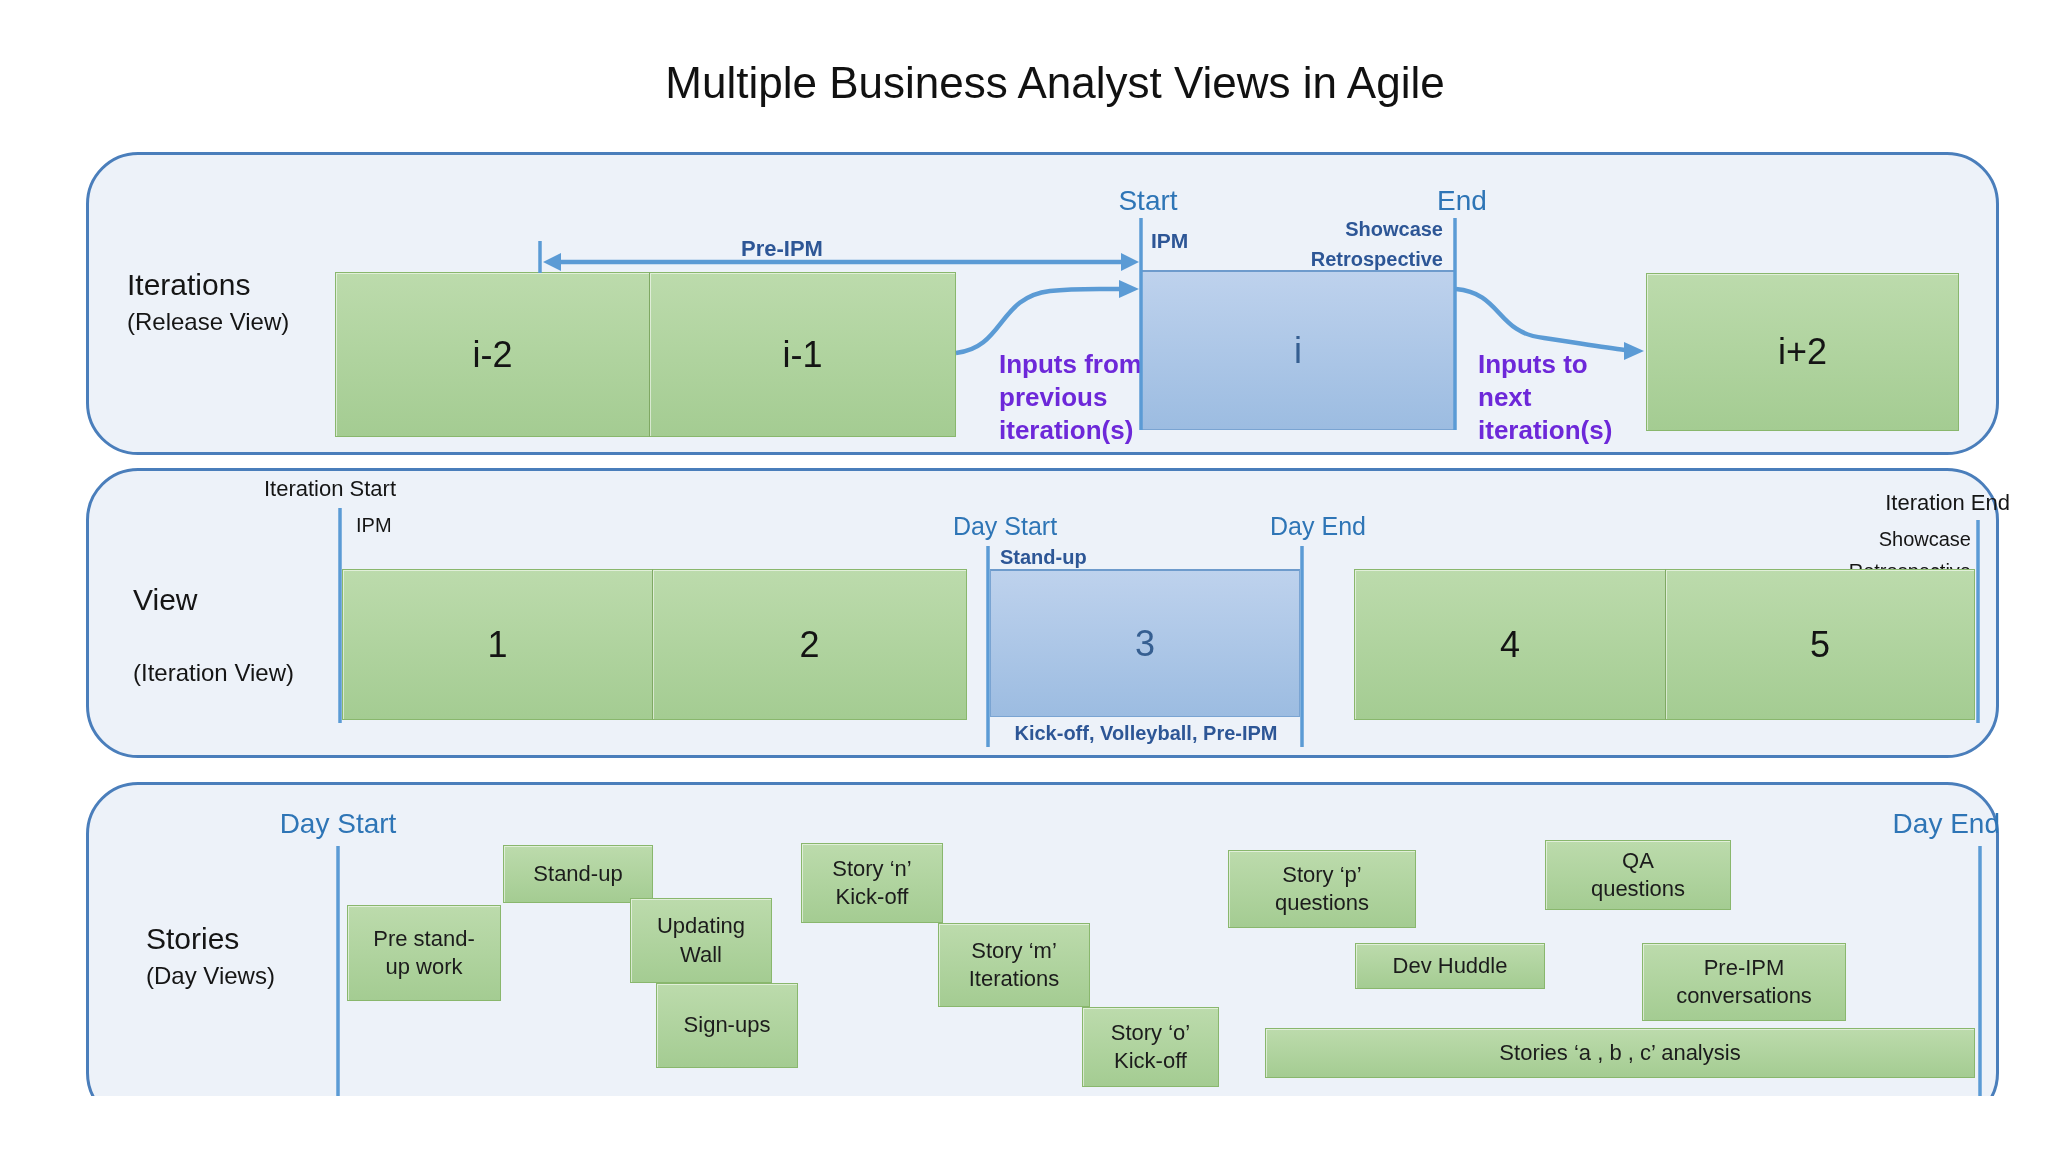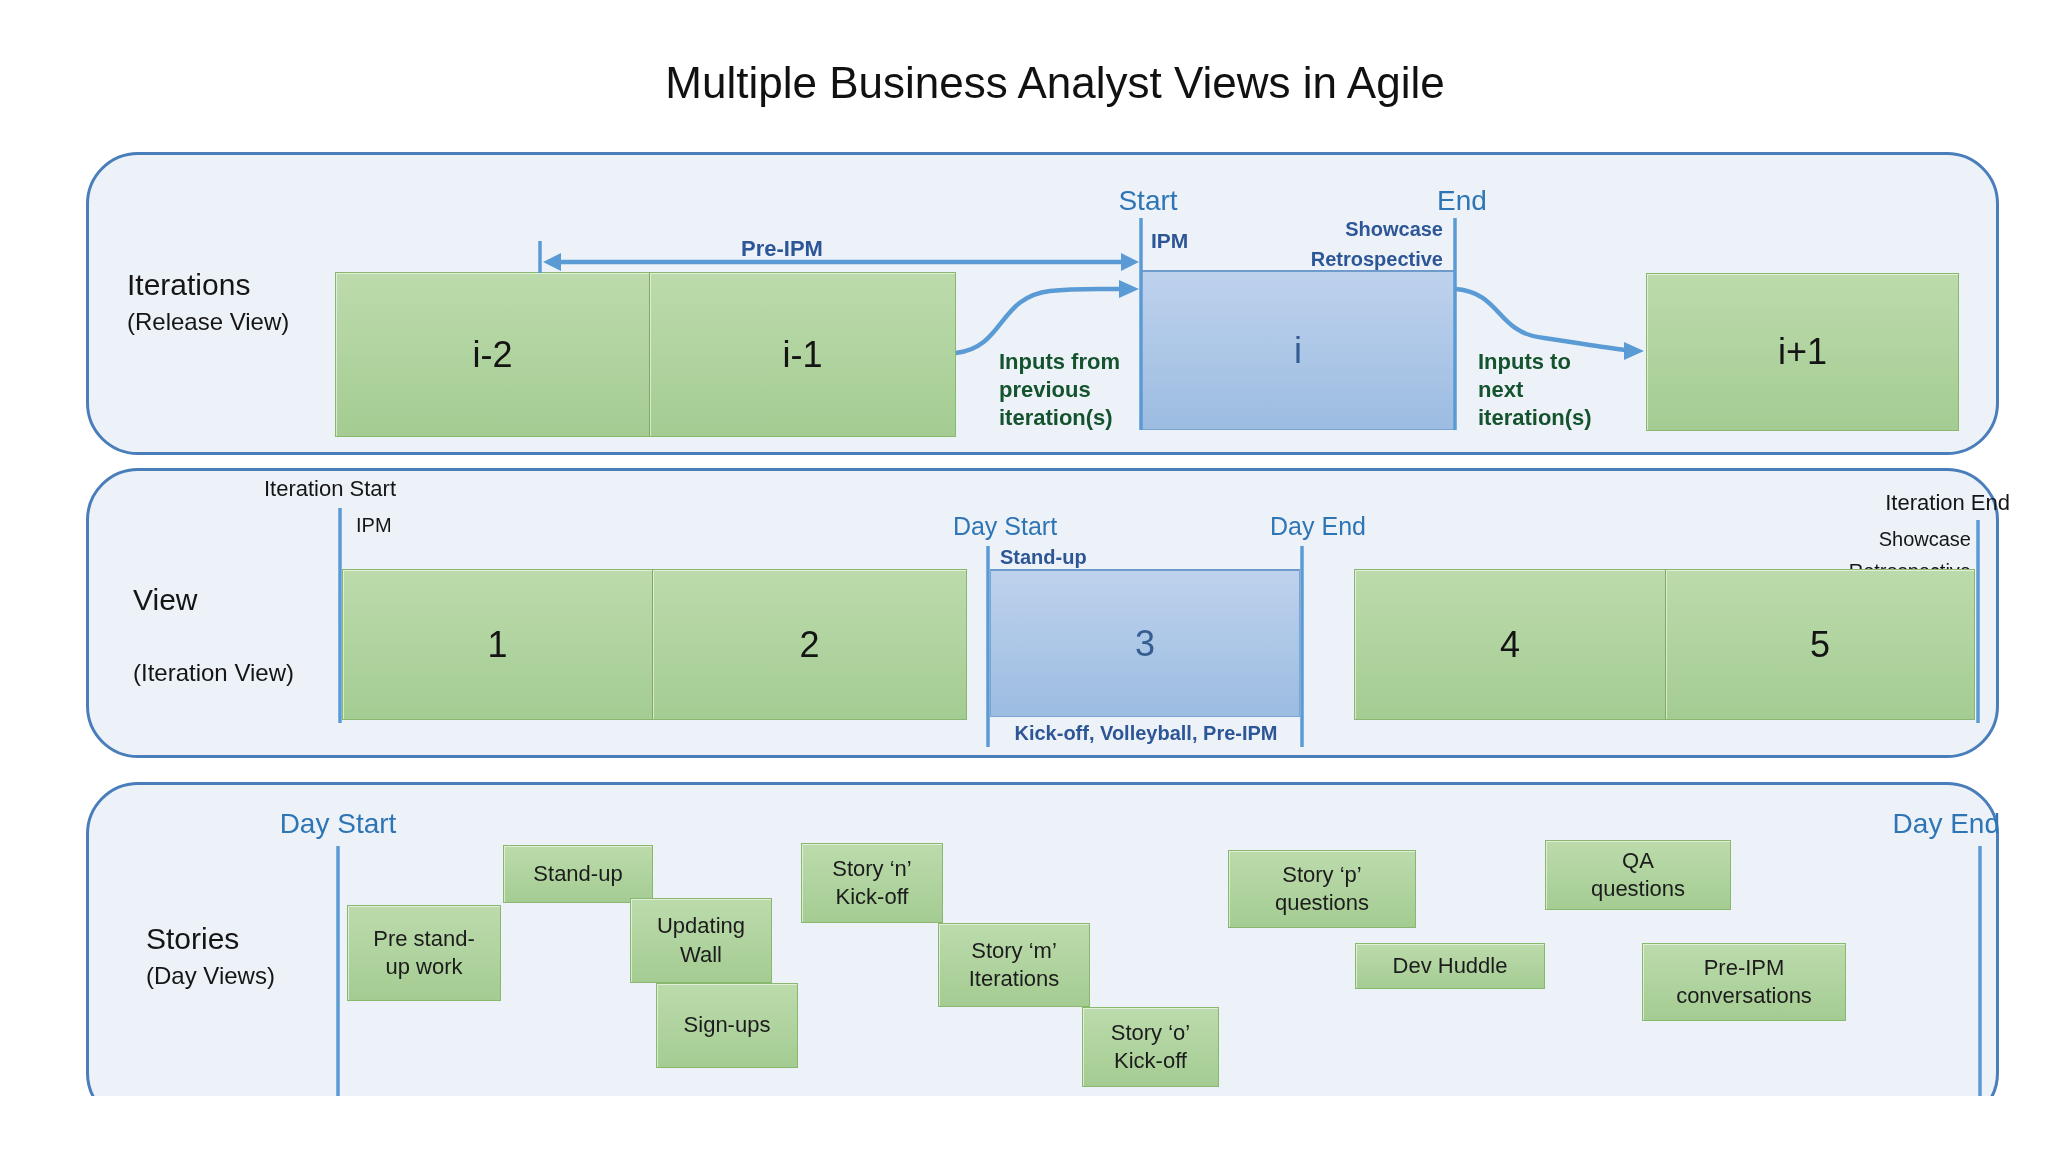--- a/index.html
+++ b/index.html
@@ -32,21 +32,21 @@
     position:absolute;box-sizing:border-box;
     background:linear-gradient(180deg,#bed2ed 0%,#9cbce1 100%);
     border:1px solid #7aa4d2;border-top:2px solid #6e9bcc;
     display:flex;align-items:center;justify-content:center;text-align:center;
   }
   .bignum{font-size:36px;color:#141414;}
   .bignum.blue{color:#365f91;}
   .box-label{font-size:22px;color:#1c1c1c;line-height:1.28;white-space:pre-line;}
   .lblue{font-size:28px;color:#2e75b6;white-space:nowrap;}
   .dblue{font-size:21px;font-weight:bold;color:#2d5696;white-space:nowrap;}
-  .dblue-ml{font-size:22px;font-weight:bold;color:#14532d;line-height:1.27;white-space:pre-line;}
+  .dblue-ml{font-size:26px;font-weight:bold;color:#6d28d9;line-height:1.27;white-space:pre-line;}
   .black-lab{font-size:22px;color:#151515;white-space:nowrap;}
   .black-sm{font-size:20px;color:#151515;white-space:nowrap;}
   .ctr{transform:translateX(-50%);text-align:center;}
   .rt{transform:translateX(-100%);text-align:right;}
   svg.overlay{position:absolute;left:0;top:0;pointer-events:none;}
   .stroke-line{stroke:#5b9bd5;stroke-width:3.5;fill:none;}
   .stroke-arrow{stroke:#5b9bd5;stroke-width:4.5;fill:none;}
   .fill-arrow{fill:#5b9bd5;stroke:none;}
 </style>
 </head>
@@ -64,21 +64,21 @@
   <div class="gbox joinR" style="left:335px;top:272px;width:315px;height:165px;">
     <span class="bignum">i-2</span>
   </div>
   <div class="gbox joinL" style="left:650px;top:272px;width:306px;height:165px;">
     <span class="bignum">i-1</span>
   </div>
   <div class="bbox" style="left:1141px;top:270px;width:314px;height:160px;">
     <span class="bignum blue">i</span>
   </div>
   <div class="gbox" style="left:1646px;top:273px;width:313px;height:158px;">
-    <span class="bignum">i+1</span>
+    <span class="bignum">i+2</span>
   </div>
 
   <div class="abs lblue ctr" style="left:1148px;top:185px;">Start</div>
   <div class="abs lblue ctr" style="left:1462px;top:185px;">End</div>
   <div class="abs dblue" style="left:1151px;top:229px;">IPM</div>
   <div class="abs dblue ctr" style="left:782px;top:236px;font-size:22px;">Pre-IPM</div>
   <div class="abs dblue rt" style="left:1443px;top:218px;font-size:20px;">Showcase</div>
   <div class="abs dblue rt" style="left:1443px;top:248px;font-size:20px;">Retrospective</div>
   <div class="abs dblue-ml" style="left:999px;top:348px;width:170px;">Inputs from
 previous
@@ -160,20 +160,23 @@
     <span class="box-label">Dev Huddle</span>
   </div>
   <div class="gbox" style="left:1545px;top:840px;width:186px;height:70px;">
     <span class="box-label">QA
 questions</span>
   </div>
   <div class="gbox" style="left:1642px;top:943px;width:204px;height:78px;">
     <span class="box-label">Pre-IPM
 conversations</span>
   </div>
+  <div class="gbox" style="left:1265px;top:1028px;width:710px;height:50px;">
+    <span class="box-label">Stories ‘a , b , c’ analysis</span>
+  </div>
 
   <svg class="overlay" width="2048" height="1152" viewBox="0 0 2048 1152">
 
     <line class="stroke-line" x1="1141" y1="218" x2="1141" y2="430"></line>
     <line class="stroke-line" x1="1455" y1="218" x2="1455" y2="430"></line>
 
     <line class="stroke-line" x1="540" y1="241" x2="540" y2="273"></line>
     <line class="stroke-arrow" x1="557" y1="262" x2="1124" y2="262"></line>
     <polygon class="fill-arrow" points="543,262 561,253 561,271"></polygon>
     <polygon class="fill-arrow" points="1139,262 1121,253 1121,271"></polygon>

